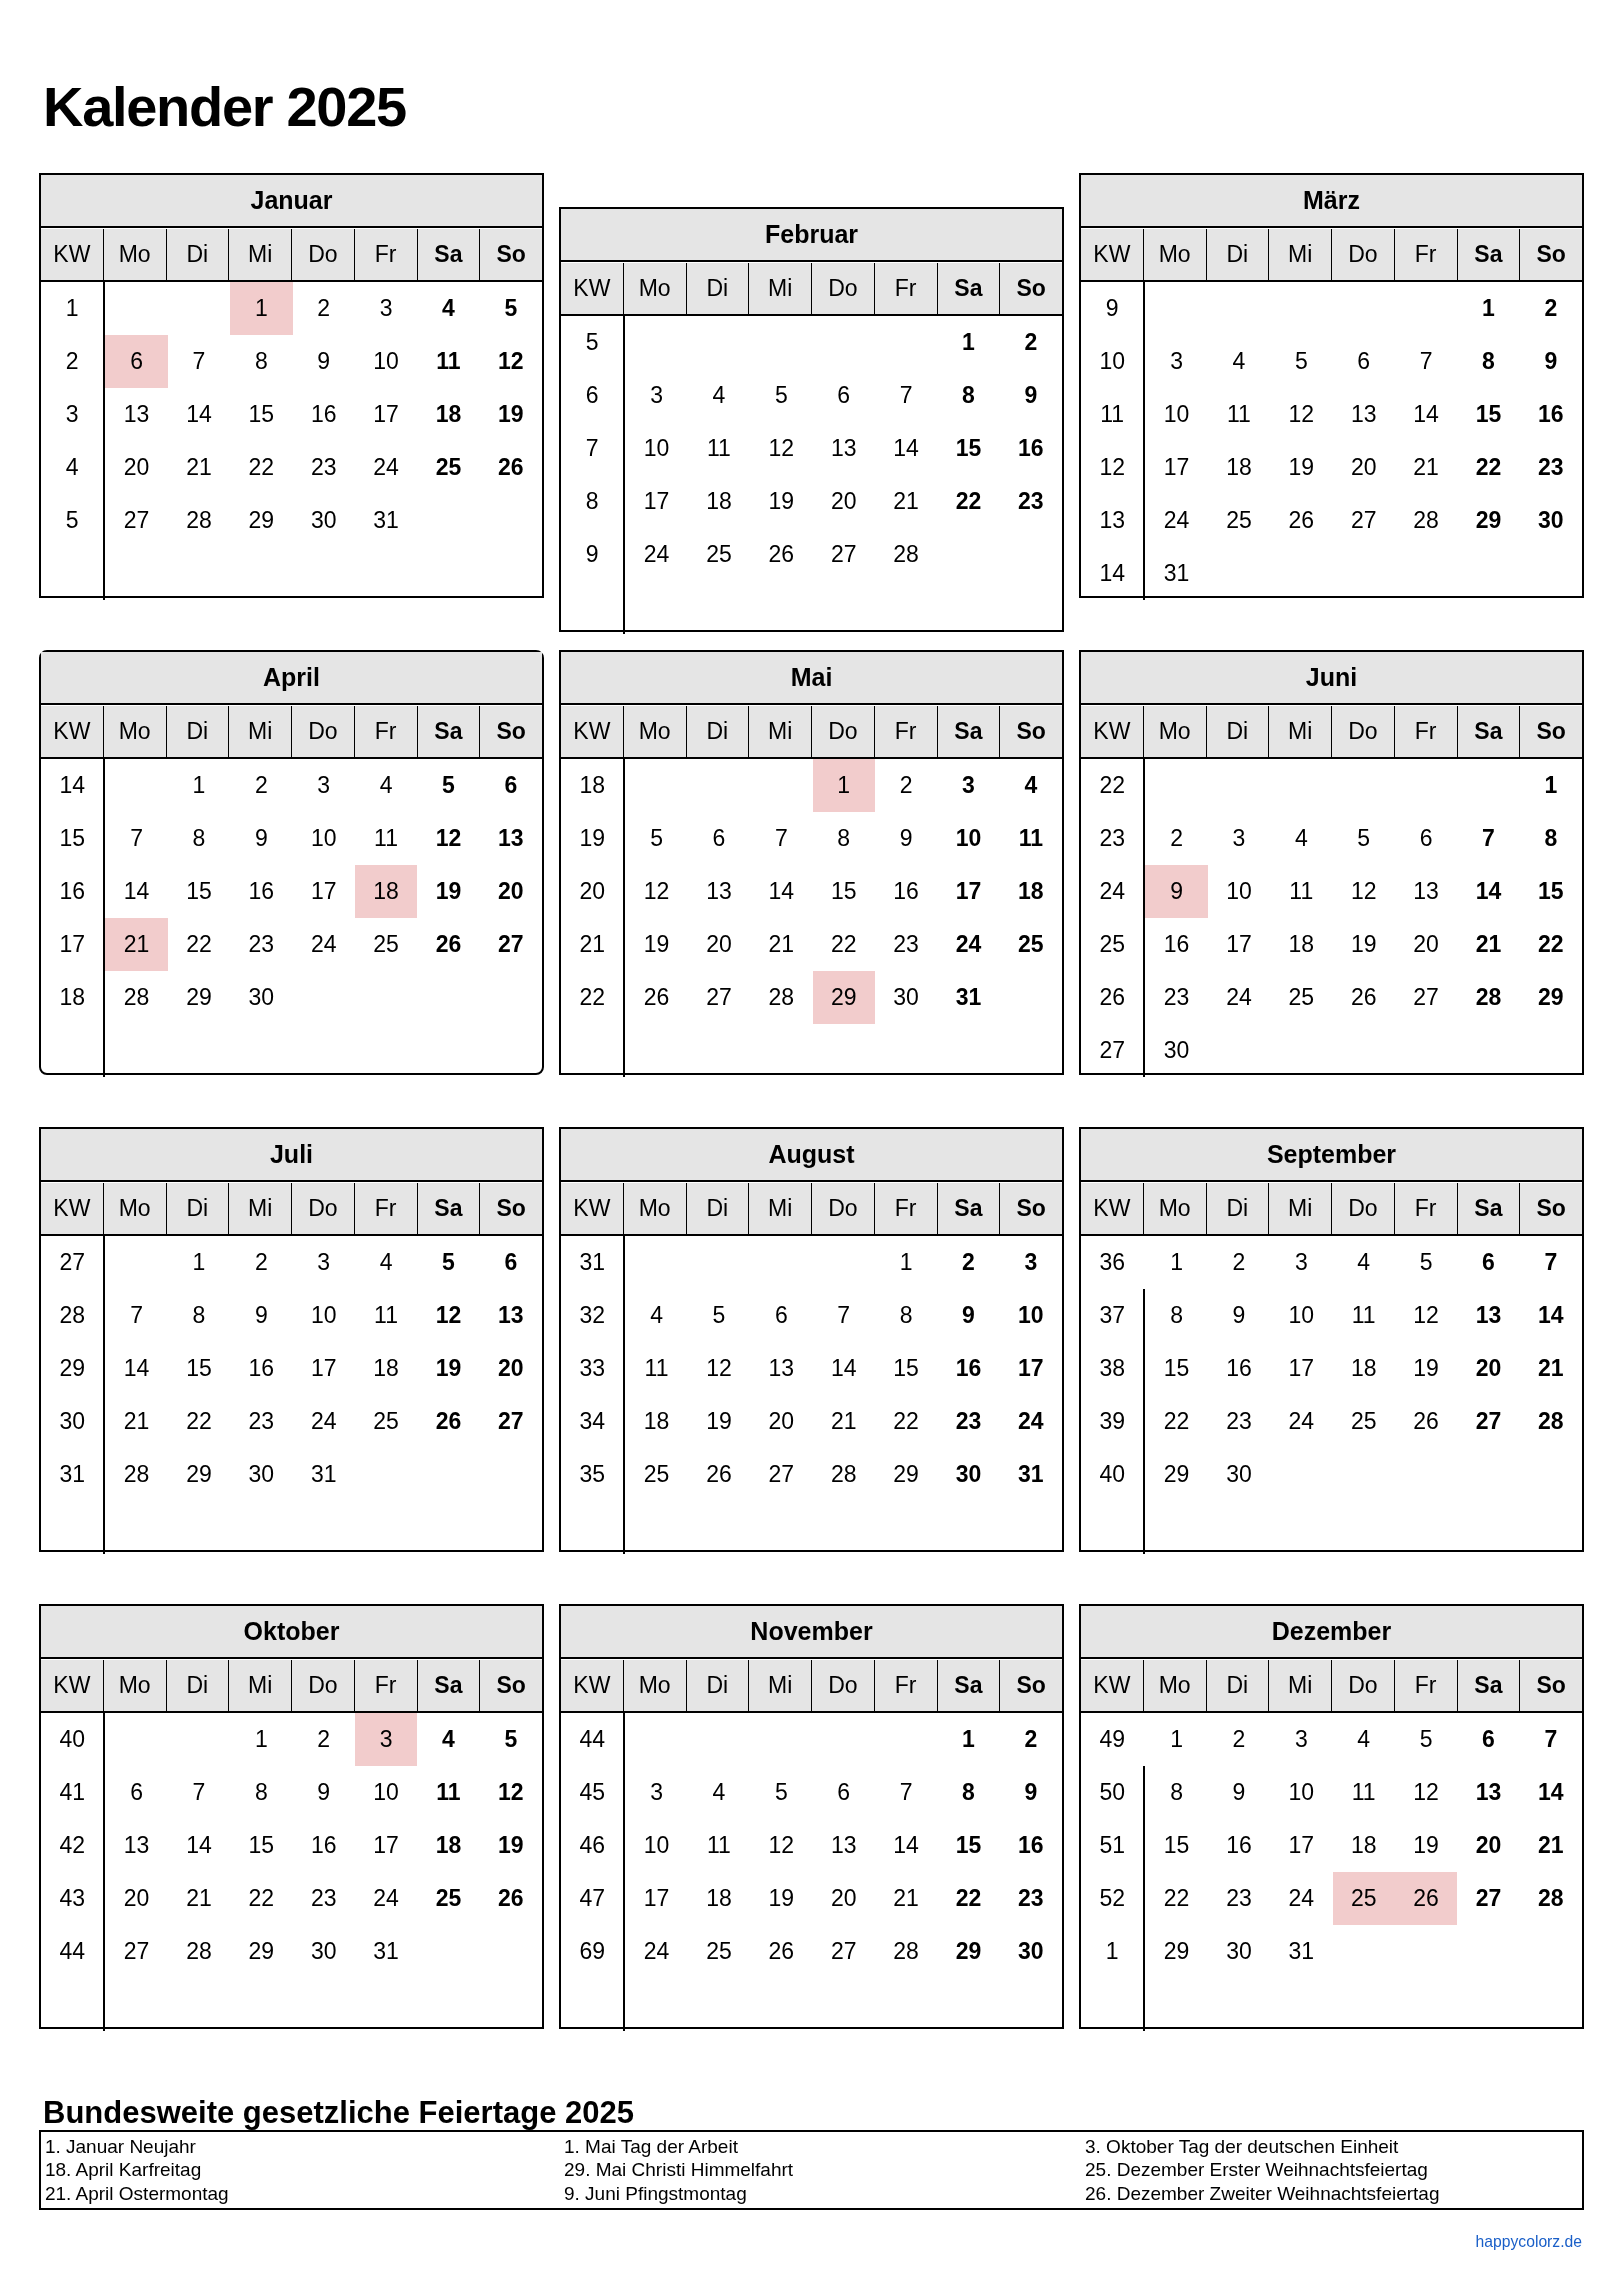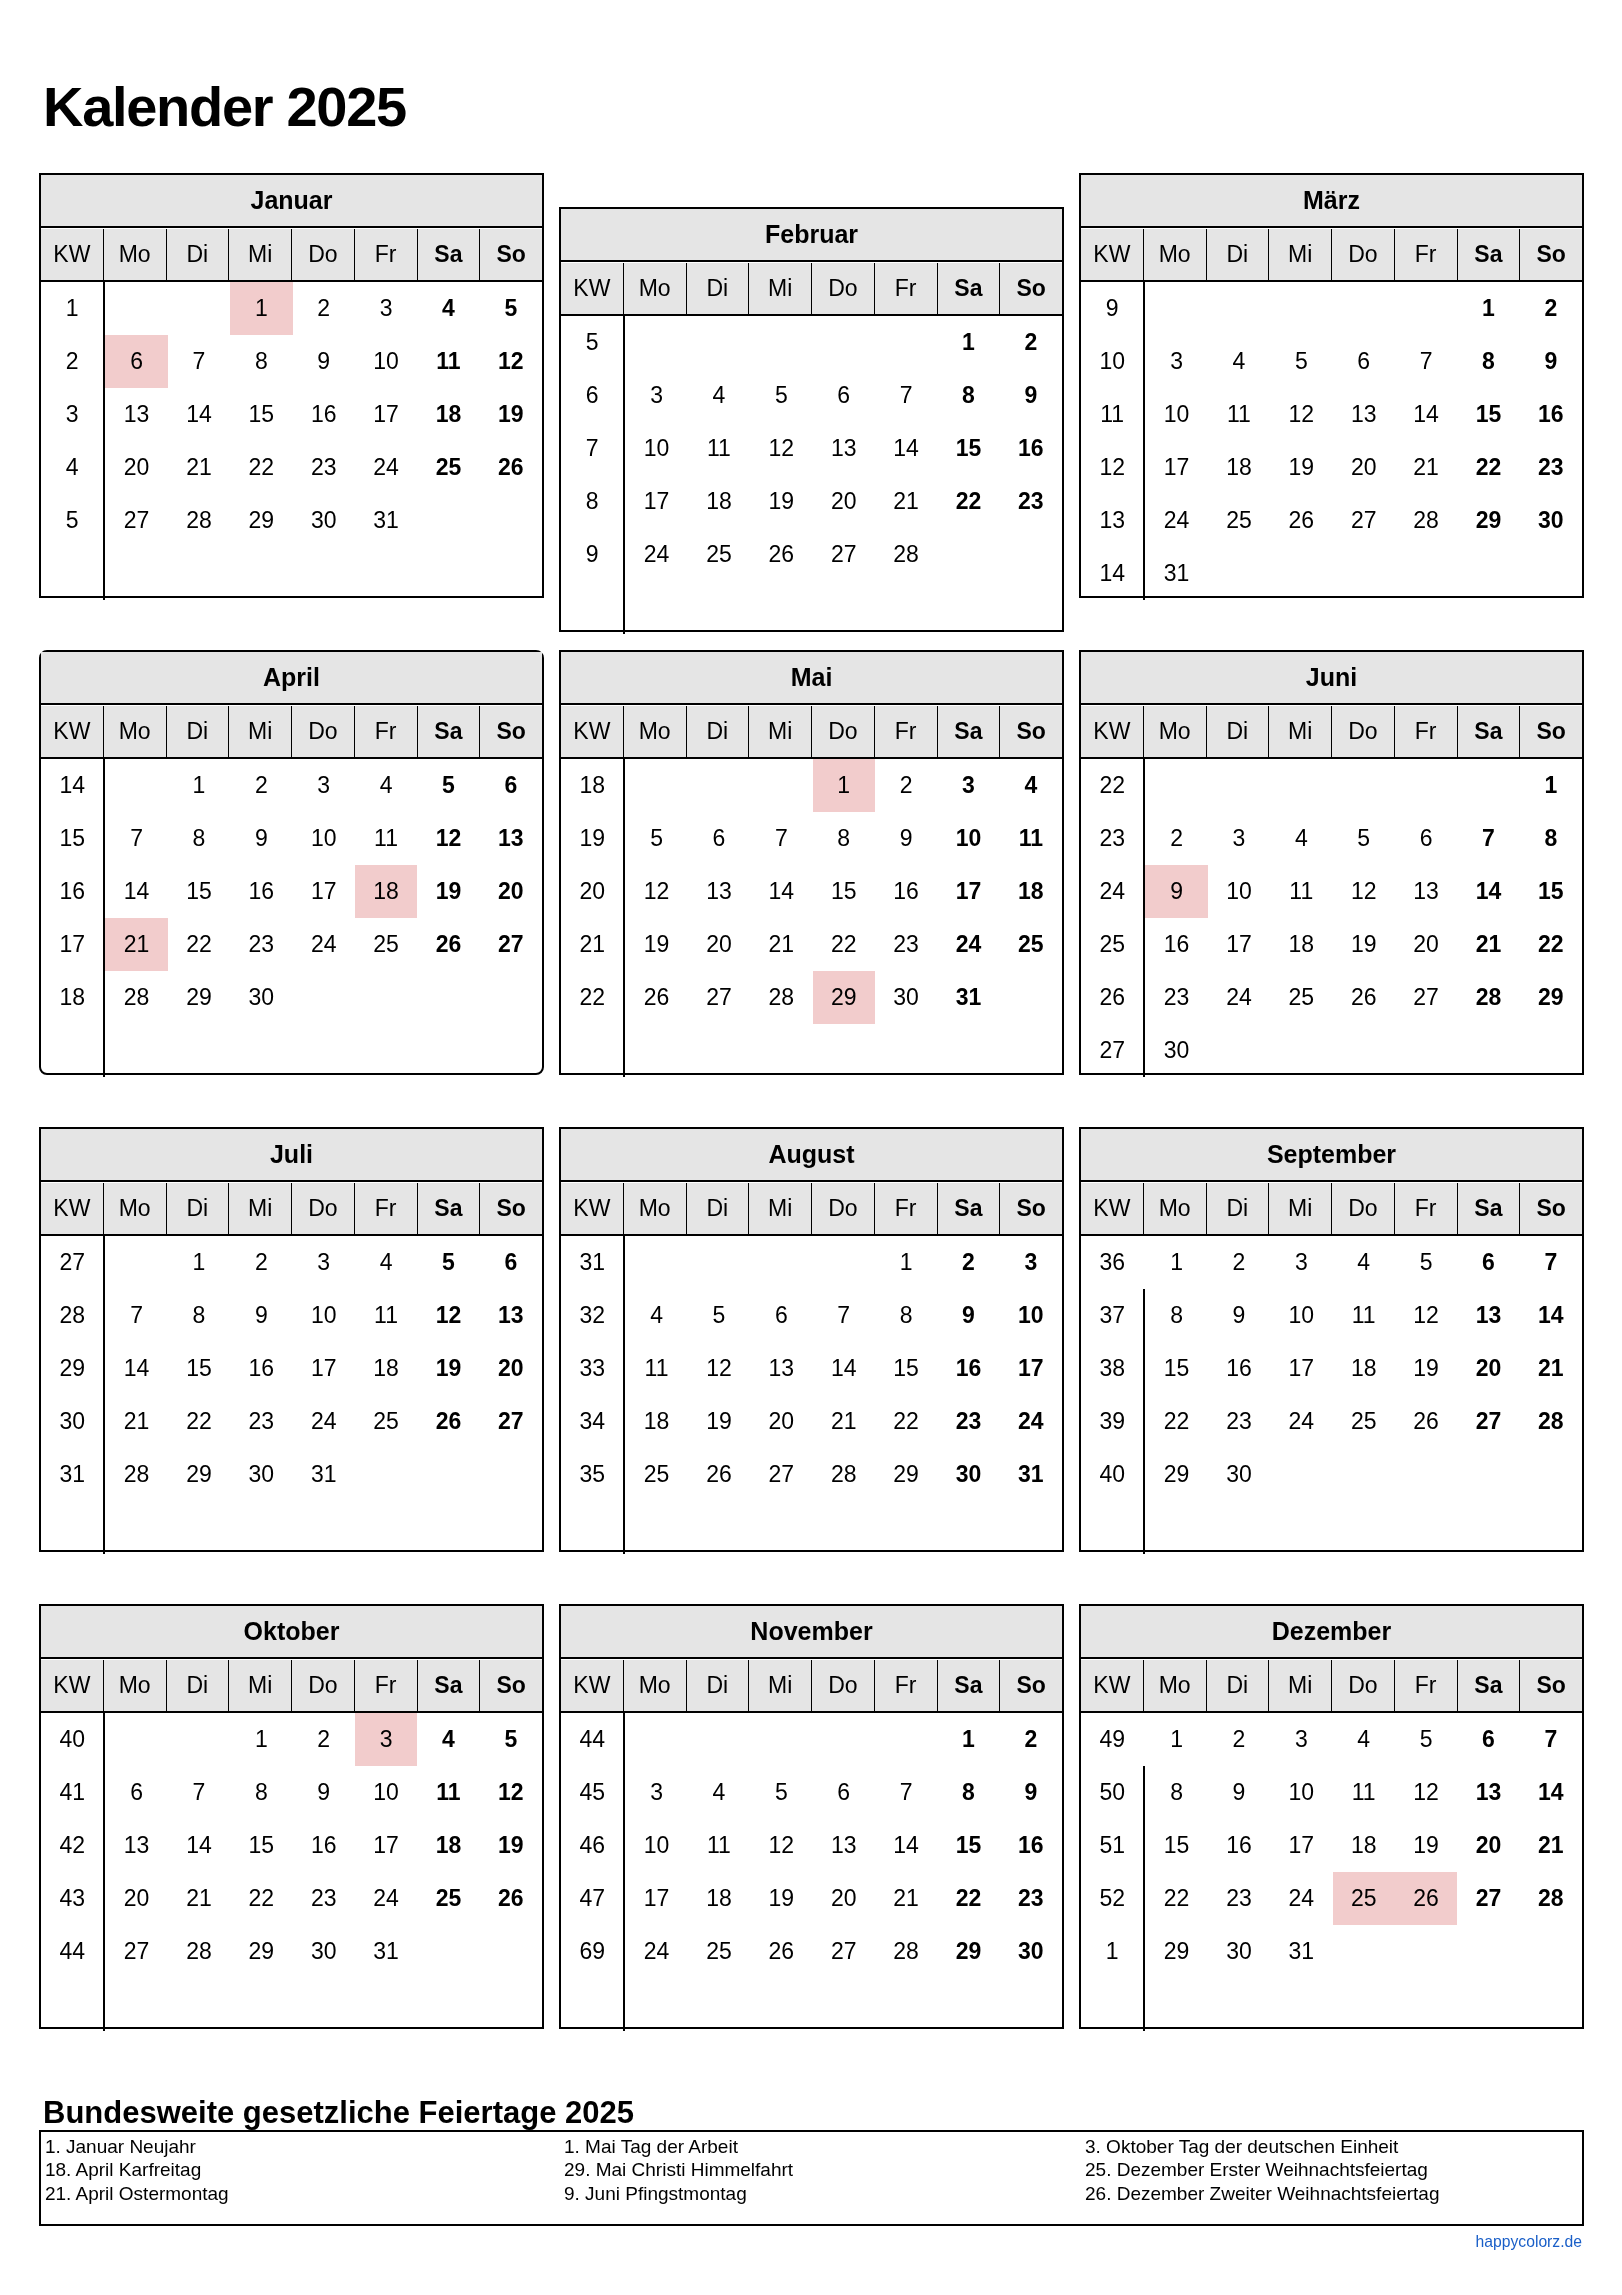--- a/index.html
+++ b/index.html
@@ -20,21 +20,21 @@
   .m-head .h.we { font-weight:bold; }
   .m-body { position:absolute; left:0; right:0; top:107px; bottom:0; }
   .row { display:flex; height:53px; }
   .cell { flex:1; display:flex; align-items:center; justify-content:center; font-size:23px; }
   .cell.kw { border-right:2px solid #000; }
   .cell.kw.nosep { border-right:2px solid transparent; }
   .cell.we { font-weight:bold; }
   .cell.hol { background:#f2cccc; }
   .foot-head { position:absolute; left:43px; top:2097px; font-size:31px; font-weight:bold;
                line-height:31px; white-space:nowrap; }
-  .foot-box { position:absolute; left:39px; top:2130px; width:1545px; height:96px;
+  .foot-box { position:absolute; left:39px; top:2130px; width:1545px; height:80px;
               box-sizing:border-box; border:2px solid #000; border-top-width:2.6px; border-bottom-width:2.6px;padding-left:28px; }
   .foot-col { position:absolute; top:2.6px; font-size:19px; line-height:23.6px; }
   .foot-col div { white-space:nowrap; }
   .credit { position:absolute; right:40px; top:2233px; font-size:15.7px; color:#1a5fc8; }
 </style>
 </head>
 <body>
 
 <div class="title">Kalender 2025</div>
 

